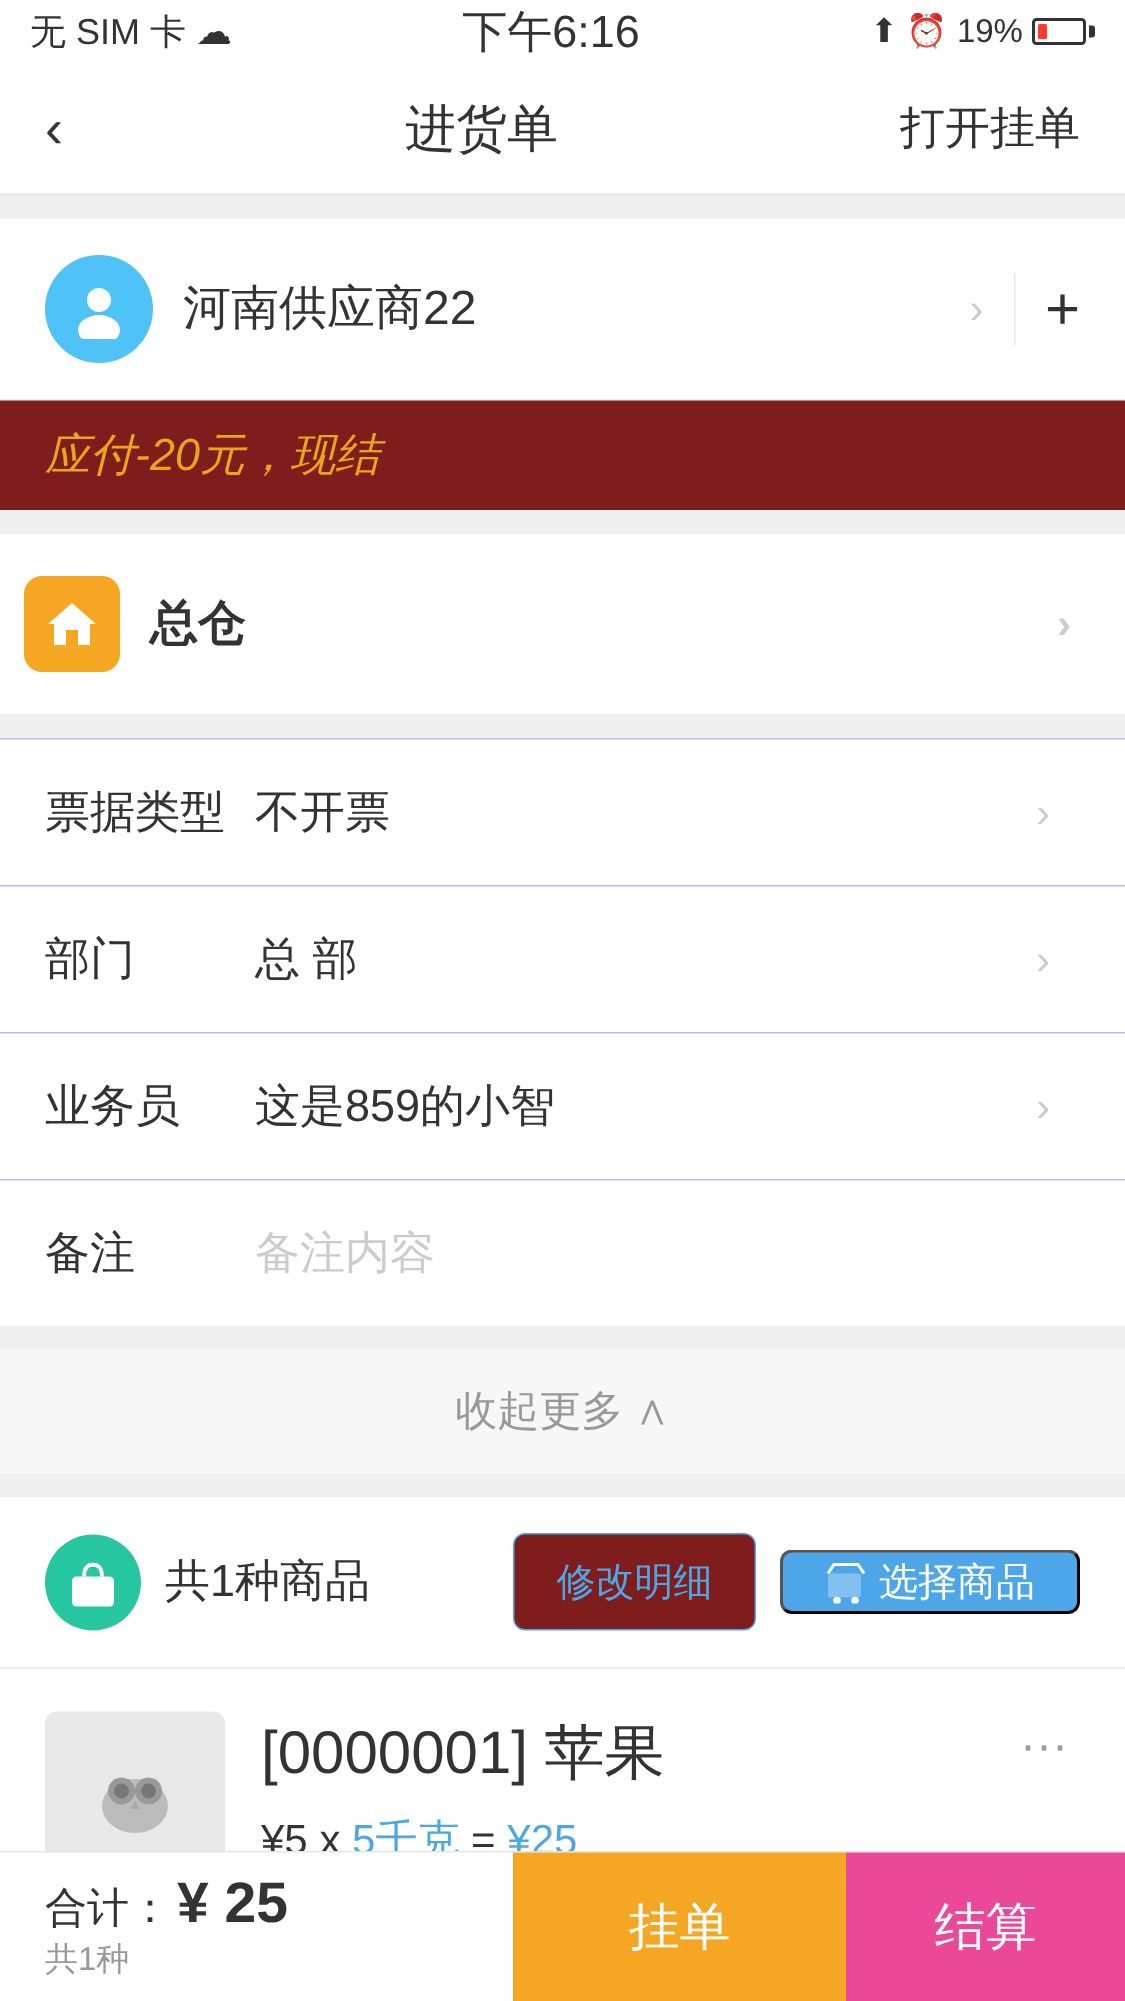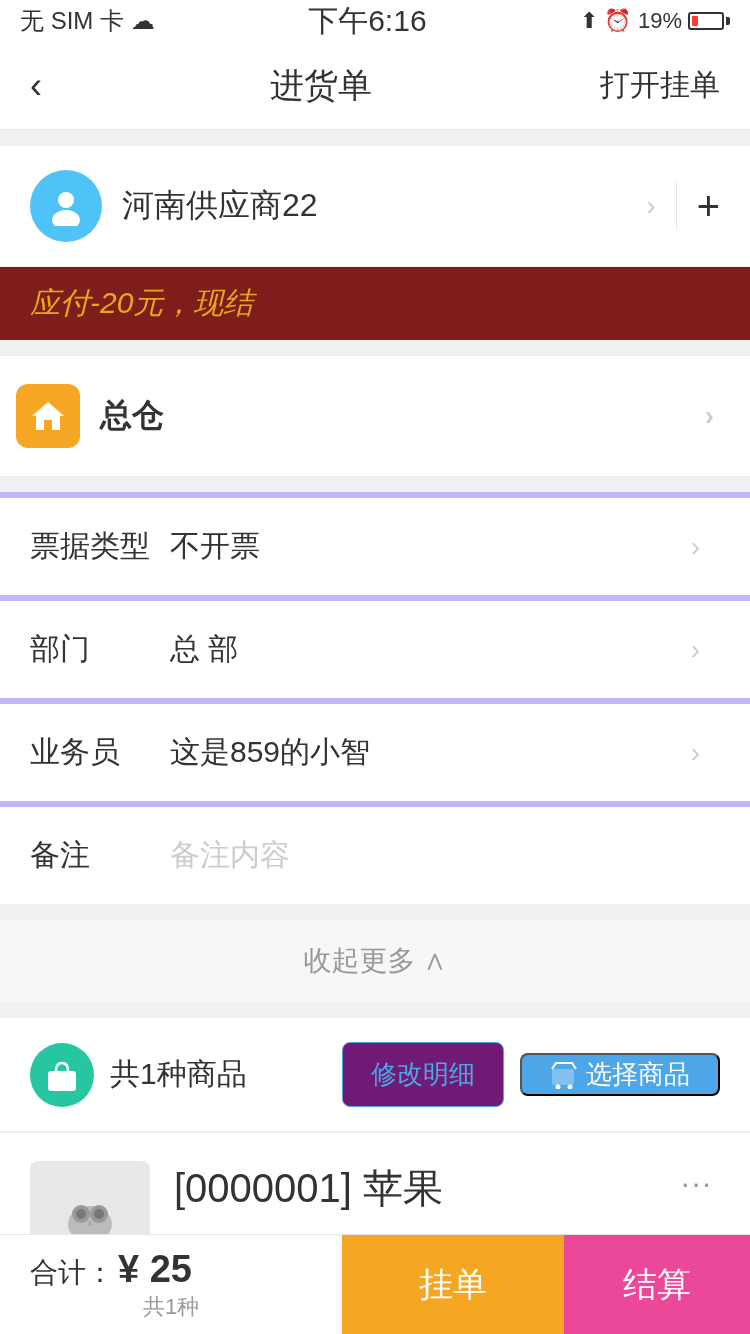--- a/index.html
+++ b/index.html
@@ -133,21 +133,21 @@
       flex: 1;
       font-size: 32px;
       color: #333;
     }
 
     
     .form-row {
       display: flex;
       align-items: center;
       padding: 28px 30px;
-      border-top: 6px solid #c4b5fd;
+      border-top: 1px solid #c4b5fd;
       background: #fff;
     }
     .form-label {
       font-size: 30px;
       color: #333;
       width: 140px;
       flex-shrink: 0;
     }
     .form-value {
       flex: 1;
@@ -191,21 +191,21 @@
       flex-shrink: 0;
     }
     .products-count {
       flex: 1;
       font-size: 30px;
       color: #333;
     }
     .btn-outline {
       border: 1px solid #4da6e8;
       color: #4da6e8;
-      background: #701a75;
+      background: #7f1d1d;
       padding: 14px 28px;
       border-radius: 8px;
       font-size: 26px;
       cursor: pointer;
       margin-right: 16px;
     }
     .btn-primary {
       background: #4da6e8;
       color: #fff;
       padding: 2px 28px;
@@ -263,21 +263,20 @@
     
     .bottom-bar {
       position: fixed;
       bottom: 0;
       width: 750px;
       height: 100px;
       display: flex;
       align-items: center;
       background: #fff;
       border-top: 1px solid #e5e5e5;
-      text-align: center;
     }
     .total-area {
       flex: 1;
       padding: 0 30px;
     }
     .total-label {
       font-size: 28px;
       color: #333;
     }
     .total-amount {
@@ -463,20 +462,27 @@
           <circle cx="26" cy="28" r="5" fill="#777"></circle>
           <circle cx="44" cy="28" r="5" fill="#777"></circle>
           <polygon points="35,34 32,40 38,40" fill="#aaa"></polygon>
         </svg>
       </div>
       <div class="product-info">
         <div class="product-name">
           <span>[0000001]</span>
           <span>苹果</span>
         </div>
+        <div class="product-price">
+          <span>¥5</span>
+          <span> x </span>
+          <span class="highlight">5千克</span>
+          <span> = </span>
+          <span class="highlight">¥25</span>
+        </div>
       </div>
       <div class="product-more">···</div>
     </div>
   </div>
 
   <div style="height:16px; background:#f0f0f0;"></div>
 </div>
 
 <div class="bottom-bar">
   <div class="total-area">

